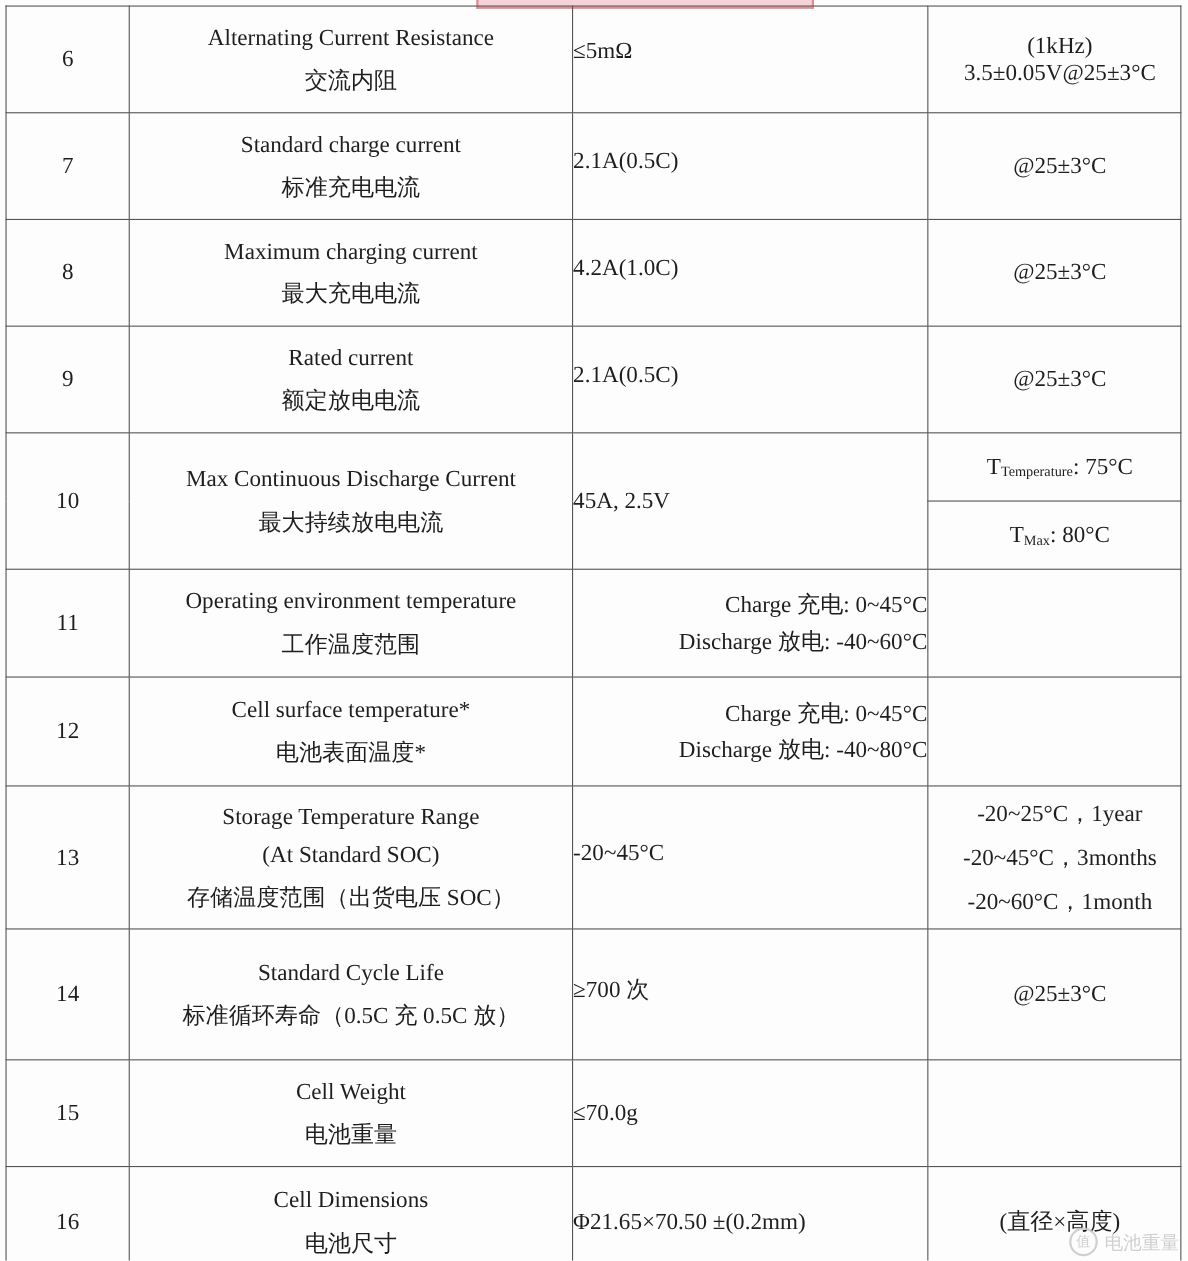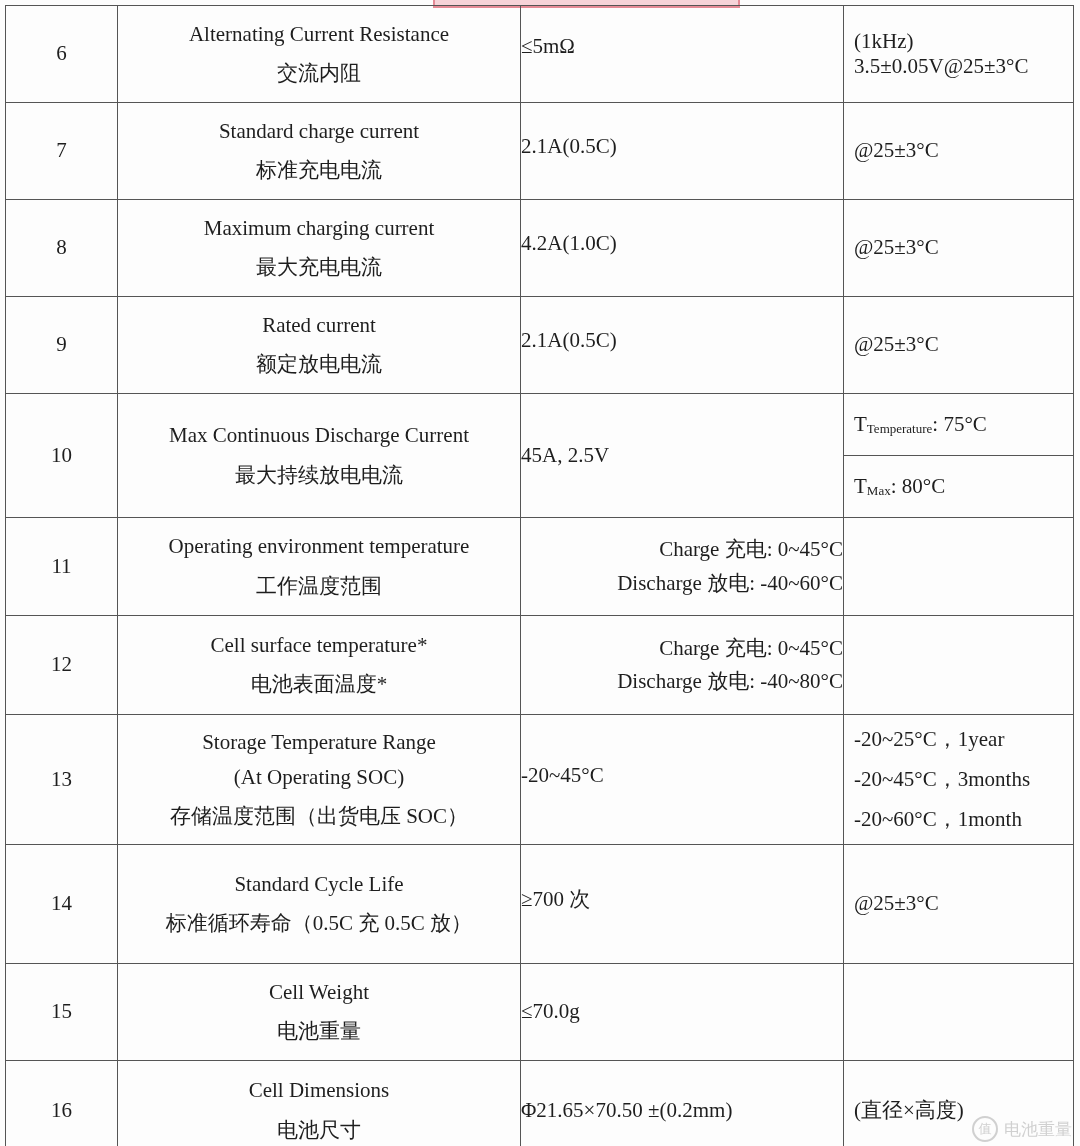--- a/index.html
+++ b/index.html
@@ -37,21 +37,21 @@
     table.spec td {
       border: 1.6px solid #555;
       padding: 0;
       font-size: 21px;
       line-height: 1.2;
       vertical-align: middle;
     }
     .c-num { width: 112px; text-align: center; }
     .c-item { width: 402px; text-align: center; }
     .c-spec { width: 322px; text-align: left; }
-    .c-note { text-align: left; padding-left: 10px !important; }
+    .c-note { text-align: center; padding-left: 10px !important; }
     .line { display: block; }
     .item .line + .line { margin-top: 14px; }
     .spec-left { text-align: right; padding-left: 12px !important; }
     .spec-left .line + .line { margin-top: 8px; }
     .note-lines .line + .line { }
     .note-lines3 .line + .line { margin-top: 15px; }
     sub.small { font-size: 13px; vertical-align: -2px; }
     .watermark {
       position: absolute;
       right: 8px;
@@ -168,21 +168,21 @@
         <span class="line">Charge 充电: 0~45°C</span>
         <span class="line">Discharge 放电: -40~80°C</span>
       </td>
       <td class="c-note"></td>
     </tr>
 
     <tr style="height:130px">
       <td class="c-num">13</td>
       <td class="c-item item">
         <span class="line">Storage Temperature Range</span>
-        <span class="line" style="margin-top:10px">(At Operating SOC)</span>
+        <span class="line" style="margin-top:10px">(At Standard SOC)</span>
         <span class="line">存储温度范围（出货电压 SOC）</span>
       </td>
       <td class="c-spec" style="padding-bottom:8px">-20~45°C</td>
       <td class="c-note note-lines3">
         <span class="line">-20~25°C，1year</span>
         <span class="line">-20~45°C，3months</span>
         <span class="line">-20~60°C，1month</span>
       </td>
     </tr>
 

